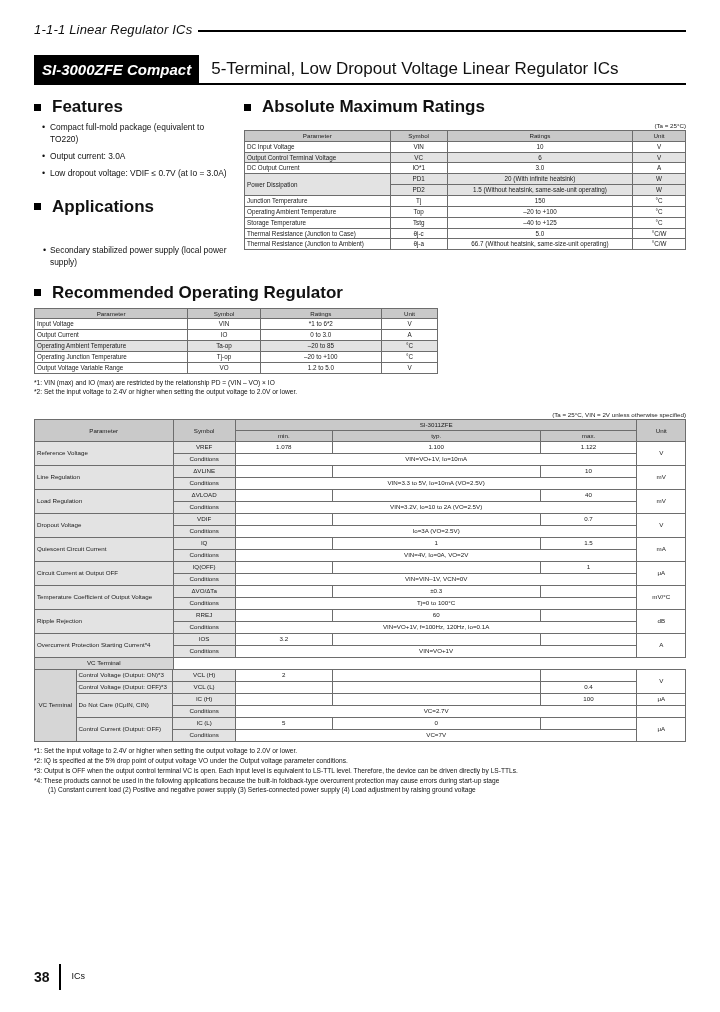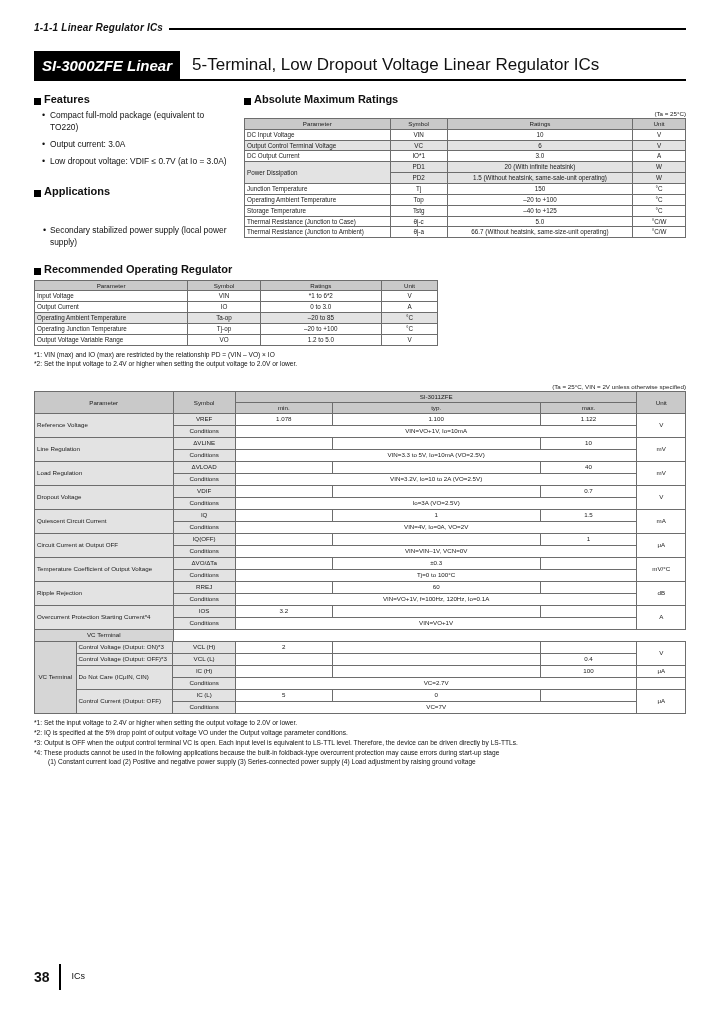--- a/index.html
+++ b/index.html
@@ -16,21 +16,21 @@
     left:0;top:0;width:720px;height:1012px;
     box-sizing:border-box;
     padding:22px 34px 0 34px;
   }
   
   .doc-header{
     display:flex;align-items:center;gap:6px;
     margin-bottom:18px;
   }
   .doc-header .hdr-text{
-    font-style:italic;font-weight:bold;font-size:10px;letter-spacing:.2px;
+    font-style:italic;font-weight:normal;font-size:13px;letter-spacing:.2px;
     white-space:nowrap;
   }
   .doc-header .hdr-rule{
     flex:1;height:2px;background:#000;margin-top:3px;
   }
   
   .title-bar{
     display:flex;align-items:stretch;
     border-bottom:2px solid #000;
     margin-bottom:12px;
@@ -43,23 +43,23 @@
     display:flex;align-items:center;
   }
   .title-desc{
     font-weight:normal;font-size:17px;
     padding:4px 0 4px 12px;
     display:flex;align-items:center;
     white-space:nowrap;
   }
   
   .sec-h{
-    font-weight:bold;font-size:11px;
+    font-weight:bold;font-size:17px;
     margin:0 0 5px 0;
-    display:flex;align-items:flex-end;gap:3px;
+    display:flex;align-items:center;gap:11px;
   }
   .sq{
     width:7px;height:7px;background:#000;display:inline-block;
   }
   
   .cols{display:flex;gap:10px;align-items:flex-start;}
   .col-left{width:200px;flex:none;}
   .col-right{flex:1;}
   ul.feat{
     margin:0 0 4px 0;padding:0 0 0 9px;list-style:none;
@@ -124,21 +124,21 @@
 <body>
 
 <div class="page">
 
   <div class="doc-header">
     <div class="hdr-text">1-1-1  Linear Regulator ICs</div>
     <div class="hdr-rule"></div>
   </div>
 
   <div class="title-bar">
-    <div class="title-series">SI-3000ZFE Linear</div>
+    <div class="title-series">SI-3000ZFE Compact</div>
     <div class="title-desc">5-Terminal, Low Dropout Voltage Linear Regulator ICs</div>
   </div>
 
   <div class="cols">
 
     <div class="col-left">
       <div class="sec-h">
         <span class="sq"></span>
         <span>Features</span>
       </div>

